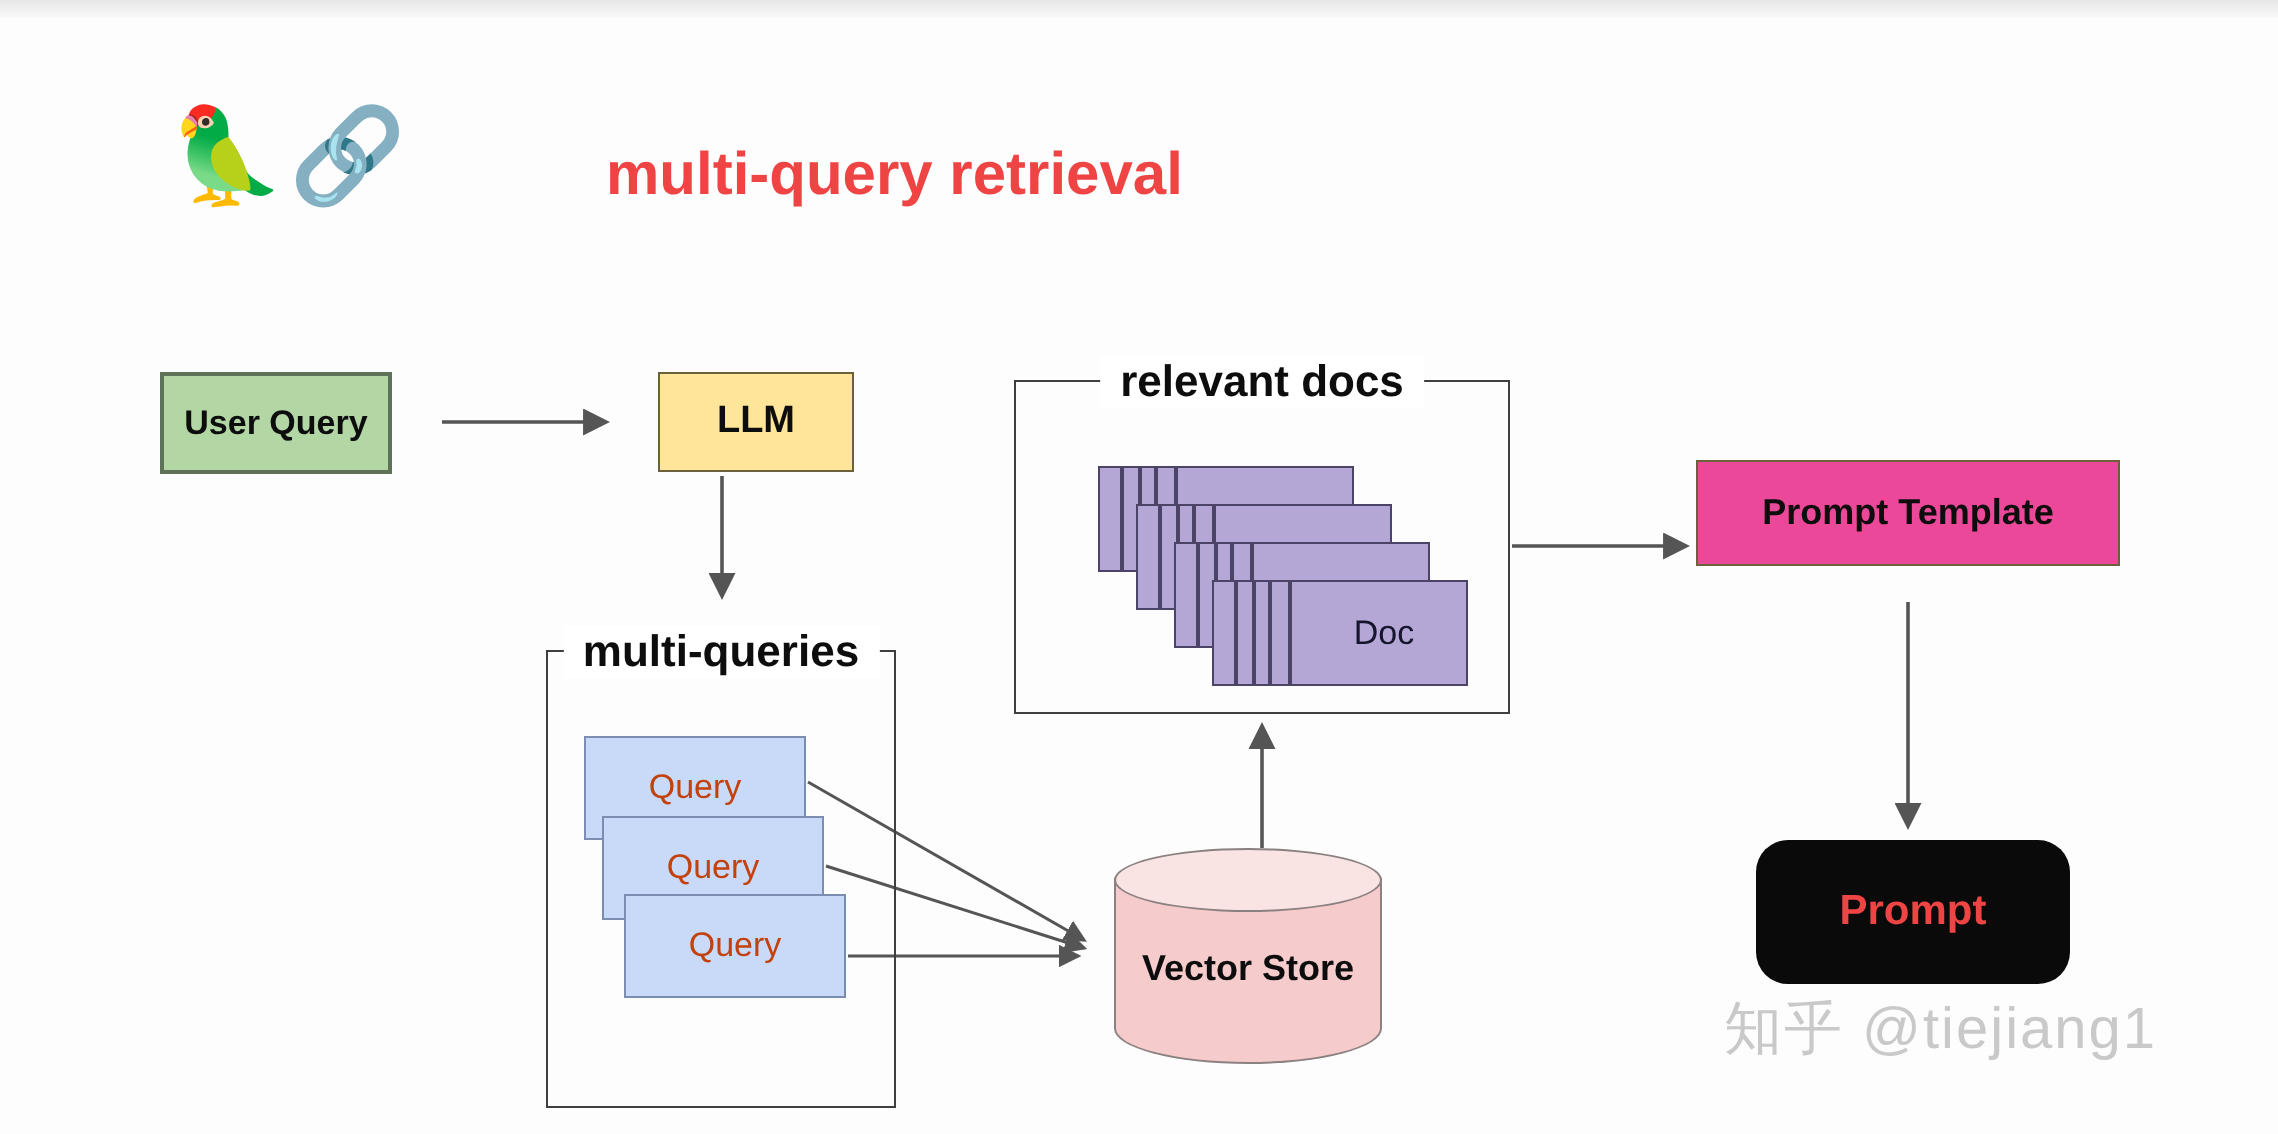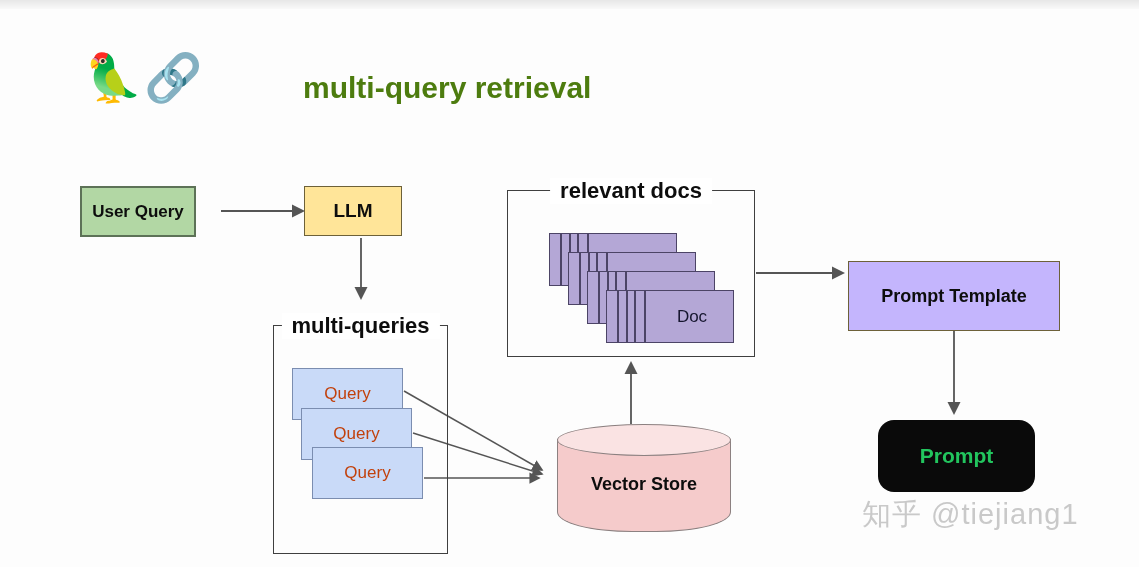--- a/index.html
+++ b/index.html
@@ -3,29 +3,29 @@
 <meta charset="utf-8">
 <style>
   html,body{margin:0;padding:0;background:#fff;}
   .stage{
     position:relative;width:1139px;height:567px;overflow:hidden;
     background:#fdfdfd;font-family:"Liberation Sans",sans-serif;color:#111;
   }
   .topbar{position:absolute;top:0;left:0;width:100%;height:9px;
     background:linear-gradient(#e7e7e7,#f9f9f9);}
   .logo{position:absolute;left:84px;top:50px;font-size:47px;line-height:1.2;letter-spacing:2px;}
-  .title{position:absolute;left:303px;top:71px;font-size:30px;font-weight:bold;color:#4d7c0f;}
+  .title{position:absolute;left:303px;top:71px;font-size:30px;font-weight:bold;color:#ef4444;}
   .box{
     position:absolute;display:flex;align-items:center;justify-content:center;
     box-sizing:border-box;font-weight:bold;font-size:17px;color:#0d0d0d;text-align:center;
   }
   .user-query{left:80px;top:186px;width:116px;height:51px;background:#b2d7a4;border:2px solid #5d7257;}
-  .llm{left:304px;top:186px;width:98px;height:50px;background:#ffe599;border:1.5px solid #6d6139;font-size:19px;}
-  .prompt-template{left:848px;top:261px;width:212px;height:70px;background:#c4b5fd;border:1.5px solid #6d6139;font-size:18px;}
-  .prompt{left:878px;top:420px;width:157px;height:72px;background:#0a0a0a;color:#22c55e;border-radius:16px;font-size:21px;}
+  .llm{left:329px;top:186px;width:98px;height:50px;background:#ffe599;border:1.5px solid #6d6139;font-size:19px;}
+  .prompt-template{left:848px;top:230px;width:212px;height:53px;background:#ec4899;border:1.5px solid #6d6139;font-size:18px;}
+  .prompt{left:878px;top:420px;width:157px;height:72px;background:#0a0a0a;color:#ef4444;border-radius:16px;font-size:21px;}
   .group{position:absolute;border:1.6px solid #3f3f3f;box-sizing:border-box;background:transparent;}
   .group-mq{left:273px;top:325px;width:175px;height:229px;}
   .group-rd{left:507px;top:190px;width:248px;height:167px;}
   .group-label{
     position:absolute;top:-13px;left:50%;transform:translateX(-50%);
     background:#fff;padding:0 10px;font-weight:bold;font-size:22px;white-space:nowrap;color:#0d0d0d;
   }
   .query{
     position:absolute;width:111px;height:52px;background:#c9daf8;border:1.5px solid #7b8db0;
     box-sizing:border-box;display:flex;align-items:center;justify-content:center;font-size:17px;color:#c2410c;
@@ -40,21 +40,21 @@
   .doc i{position:absolute;top:0;bottom:0;width:1.5px;background:#4c4466;}
   .doc i.l1{left:10px;} .doc i.l2{left:19px;} .doc i.l3{left:27px;} .doc i.l4{left:37px;}
   .d1{left:549px;top:233px;z-index:1;}
   .d2{left:568px;top:252px;z-index:2;}
   .d3{left:587px;top:271px;z-index:3;}
   .d4{left:606px;top:290px;z-index:4;}
   .doc-label{
     position:absolute;left:44px;right:0;top:0;bottom:0;display:flex;align-items:center;justify-content:center;
     font-size:17px;color:#15152e;
   }
-  .cylinder{position:absolute;left:557px;top:424px;width:174px;height:108px;z-index:5;}
+  .cylinder{position:absolute;left:557px;top:424px;width:134px;height:108px;z-index:5;}
   .cyl-body{
     position:absolute;left:0;right:0;top:15px;bottom:0;background:#f5cbcb;
     border:1.6px solid #8c8181;border-top:none;border-radius:0 0 75px 75px / 0 0 20px 20px;
   }
   .cyl-top{
     position:absolute;left:0;top:0;width:100%;height:32px;background:#fae3e3;
     border:1.6px solid #8c8181;border-radius:50%;box-sizing:border-box;
   }
   .cyl-label{
     position:absolute;left:0;right:0;top:50px;text-align:center;font-weight:bold;font-size:18px;color:#0d0d0d;

